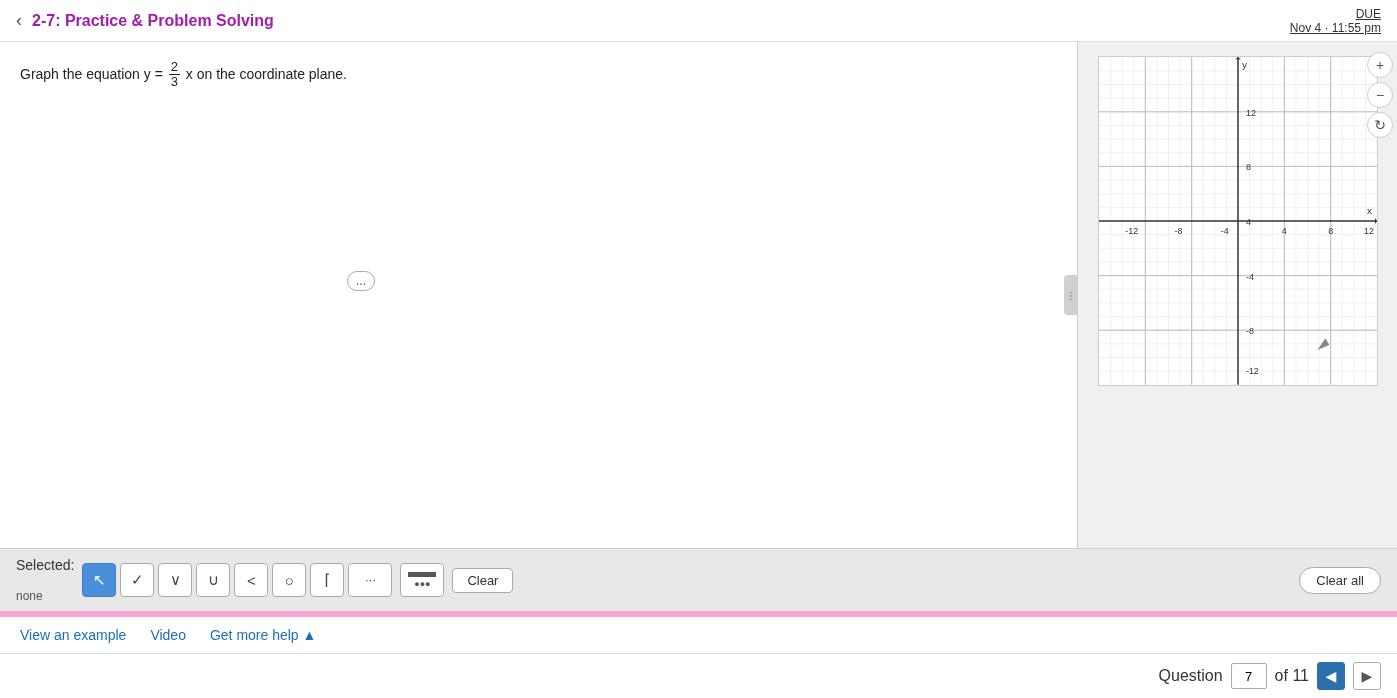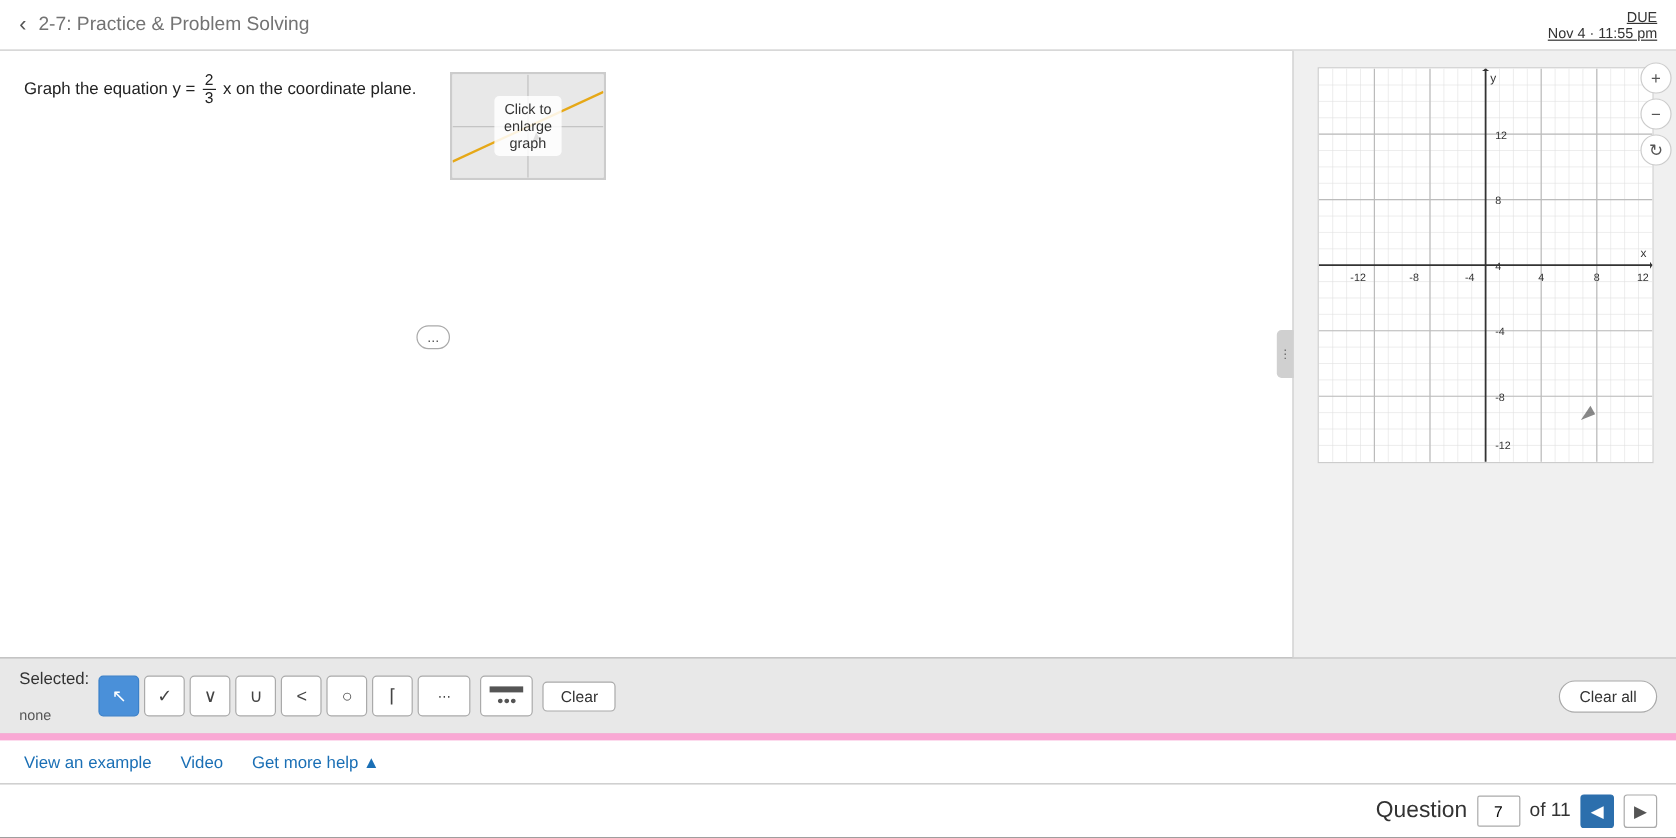--- a/index.html
+++ b/index.html
@@ -18,22 +18,22 @@
       display: flex;
       align-items: center;
       justify-content: space-between;
       padding: 6px 16px;
       border-bottom: 1px solid #ddd;
       min-height: 42px;
     }
 
     .header-title {
       font-size: 16px;
-      font-weight: 400;
-      color: #737373;
+      font-weight: 700;
+      color: #a21caf;
     }
 
     .header-due {
       font-size: 12px;
       color: #333;
       text-align: right;
       text-decoration: underline;
     }
 
     .main-content {
@@ -296,21 +296,21 @@
       background: #fff;
       border-top: 1px solid #ddd;
       padding: 8px 16px;
       display: flex;
       align-items: center;
       justify-content: flex-end;
       gap: 8px;
     }
 
     .question-label {
-      font-size: 19px;
+      font-size: 16px;
       color: #333;
     }
 
     .question-input {
       width: 36px;
       height: 26px;
       border: 1px solid #aaa;
       border-radius: 2px;
       text-align: center;
       font-size: 13px;
@@ -366,40 +366,20 @@
       </span>
       <span>x on the coordinate plane.</span>
     </p>
 
     <hr class="separator-line">
 
     <div style="display:flex;justify-content:center;margin-bottom:14px;">
       <div class="more-btn">...</div>
     </div>
 
-    <div style="display:flex;gap:16px;align-items:flex-start;">
-      <div class="enlarge-graph-box">
-
-        <svg class="mini-graph" viewBox="0 0 130 90" xmlns="http://www.w3.org/2000/svg">
-          <rect width="130" height="90" fill="#e8e8e8"></rect>
-
-          <line x1="65" y1="0" x2="65" y2="90" stroke="#999" stroke-width="0.5"></line>
-          <line x1="0" y1="45" x2="130" y2="45" stroke="#999" stroke-width="0.5"></line>
-
-          <line x1="0" y1="75" x2="130" y2="15" stroke="#e6a817" stroke-width="2"></line>
-
-          <polygon points="72,50 68,60 75,55" fill="#333"></polygon>
-        </svg>
-        <div class="enlarge-label">
-          <span>Click to</span><br>
-          <span>enlarge</span><br>
-          <span>graph</span>
-        </div>
-      </div>
-    </div>
   </div>
 
   <div class="right-panel">
 
     <div class="collapse-tab">⋮</div>
 
     <div class="zoom-controls">
       <div class="zoom-btn">
         <span>+</span>
       </div>

